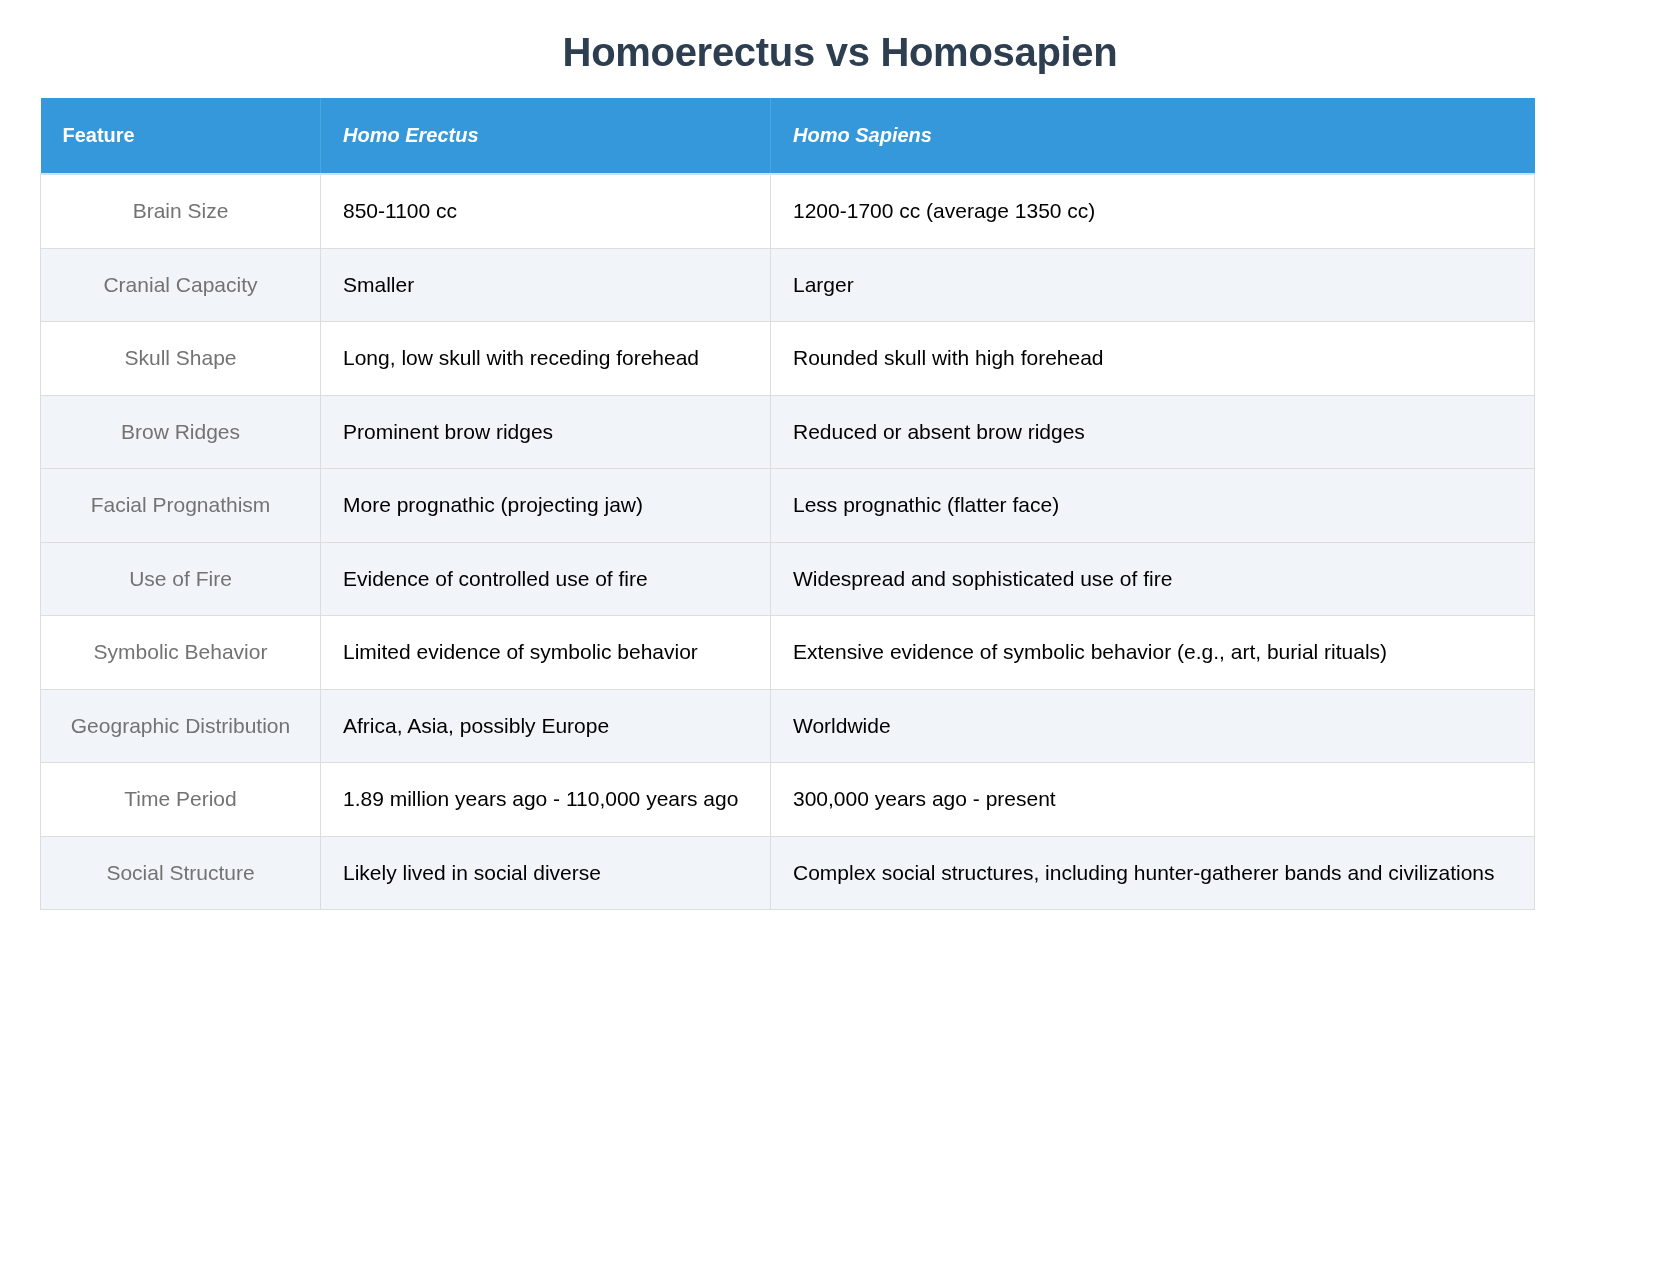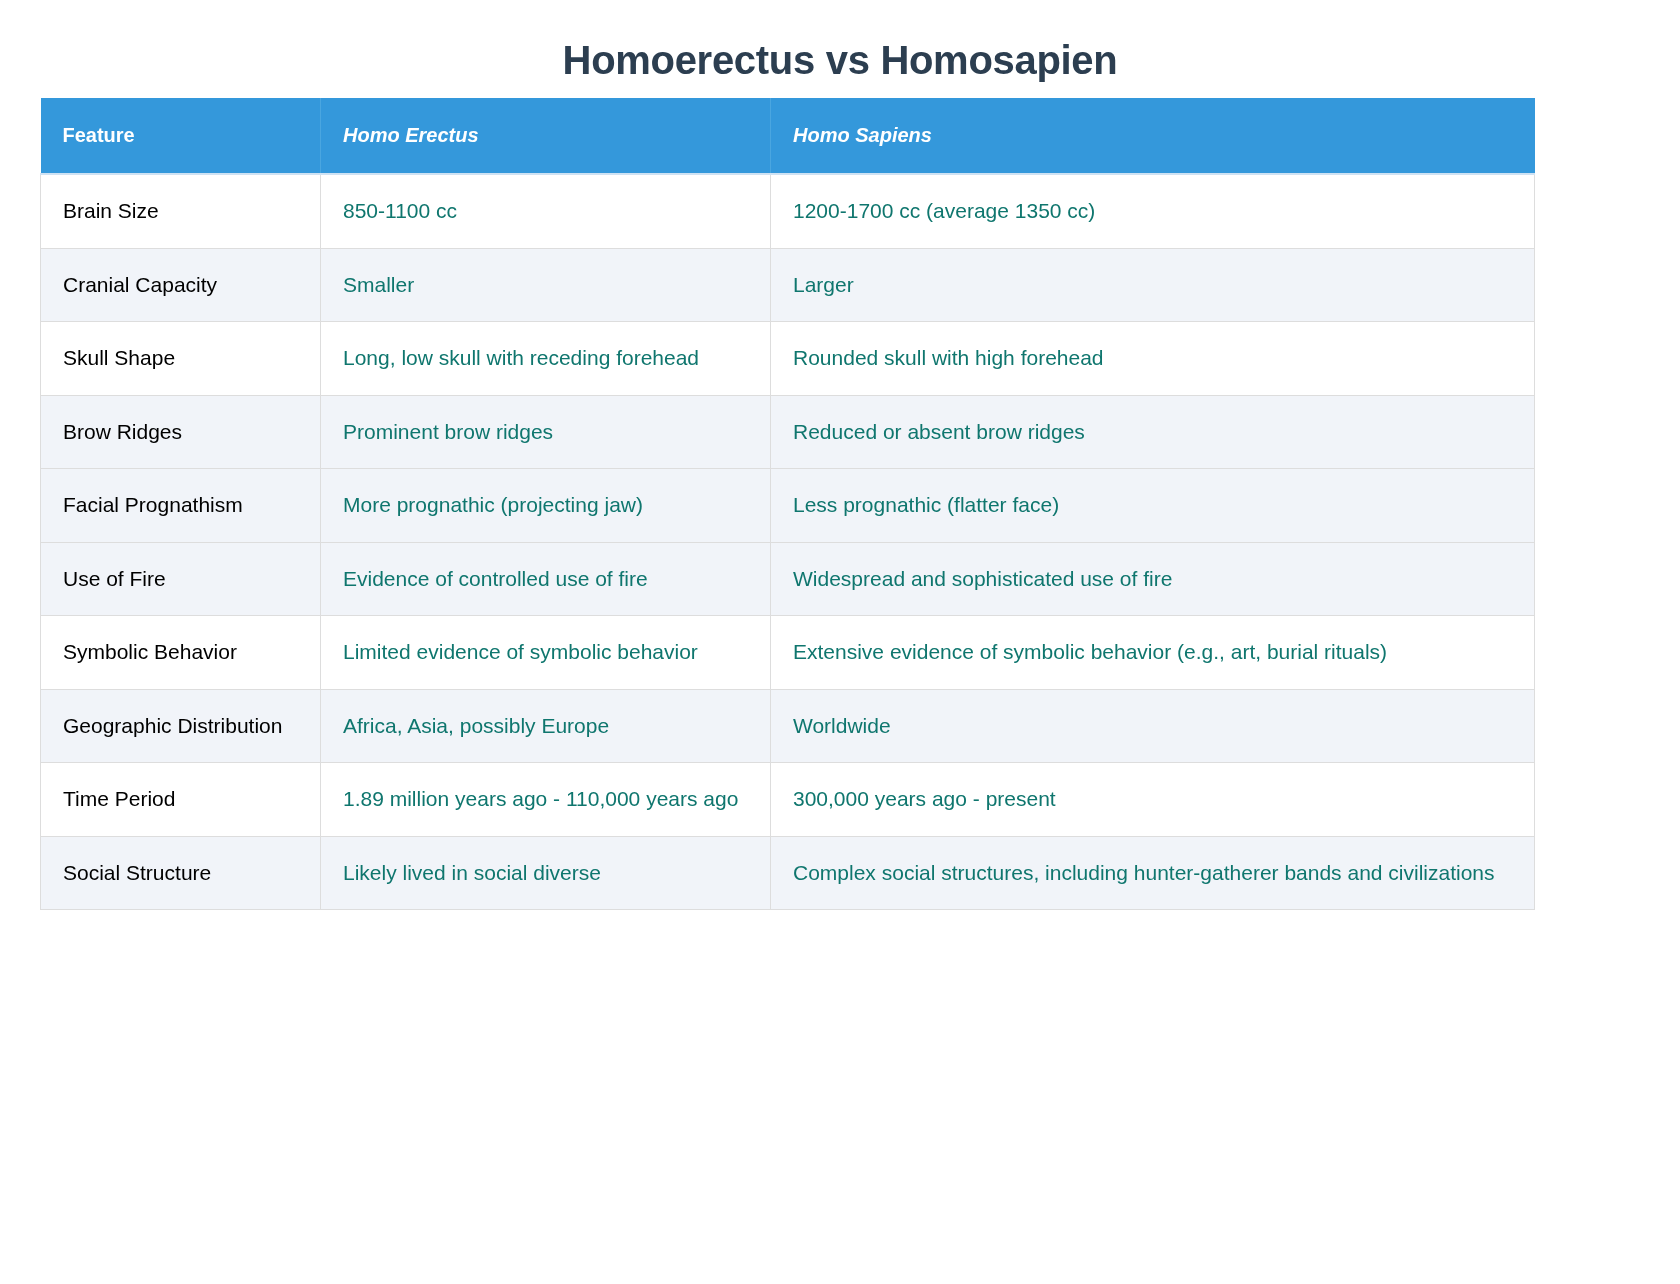--- a/index.html
+++ b/index.html
@@ -10,21 +10,21 @@
     width: 1680px;
     height: 1284px;
     background: #ffffff;
     font-family: "Liberation Sans", sans-serif;
     -webkit-font-smoothing: antialiased;
   }
   .page {
     width: 1680px;
     height: 1284px;
     box-sizing: border-box;
-    padding: 8px;
+    padding: 0;
     position: relative;
   }
   .page-title {
     text-align: center;
     font-size: 40px;
     font-weight: bold;
     color: #2c3e50;
     letter-spacing: -0.3px;
     margin: 0;
     padding-top: 28px;
@@ -60,31 +60,31 @@
     border-right: 1px solid #4aa6e0;
     border-bottom: 2px solid #cfe2f3;
     font-weight: bold;
     box-sizing: border-box;
   }
   table.cmp thead th:last-child { border-right: none; }
   table.cmp thead th.ital { font-style: italic; }
 
   table.cmp tbody td {
     font-size: 21px;
-    color: #0f766e;
+    color: #000000;
     padding: 20px 22px;
     border: 1px solid #dddddd;
     vertical-align: middle;
     line-height: 1.55;
     box-sizing: border-box;
     background: transparent;
   }
   table.cmp tbody tr.odd { background: #ffffff; }
   table.cmp tbody tr.even { background: #f1f4f9; }
-  table.cmp tbody td.feature { color: #000000; }
+  table.cmp tbody td.feature { color: #737373; text-align: center; }
 </style>
 </head>
 <body>
 
 <div class="page">
 
   <h1 class="page-title">Homoerectus vs Homosapien</h1>
 
   <div class="table-wrap">
     <table class="cmp">

